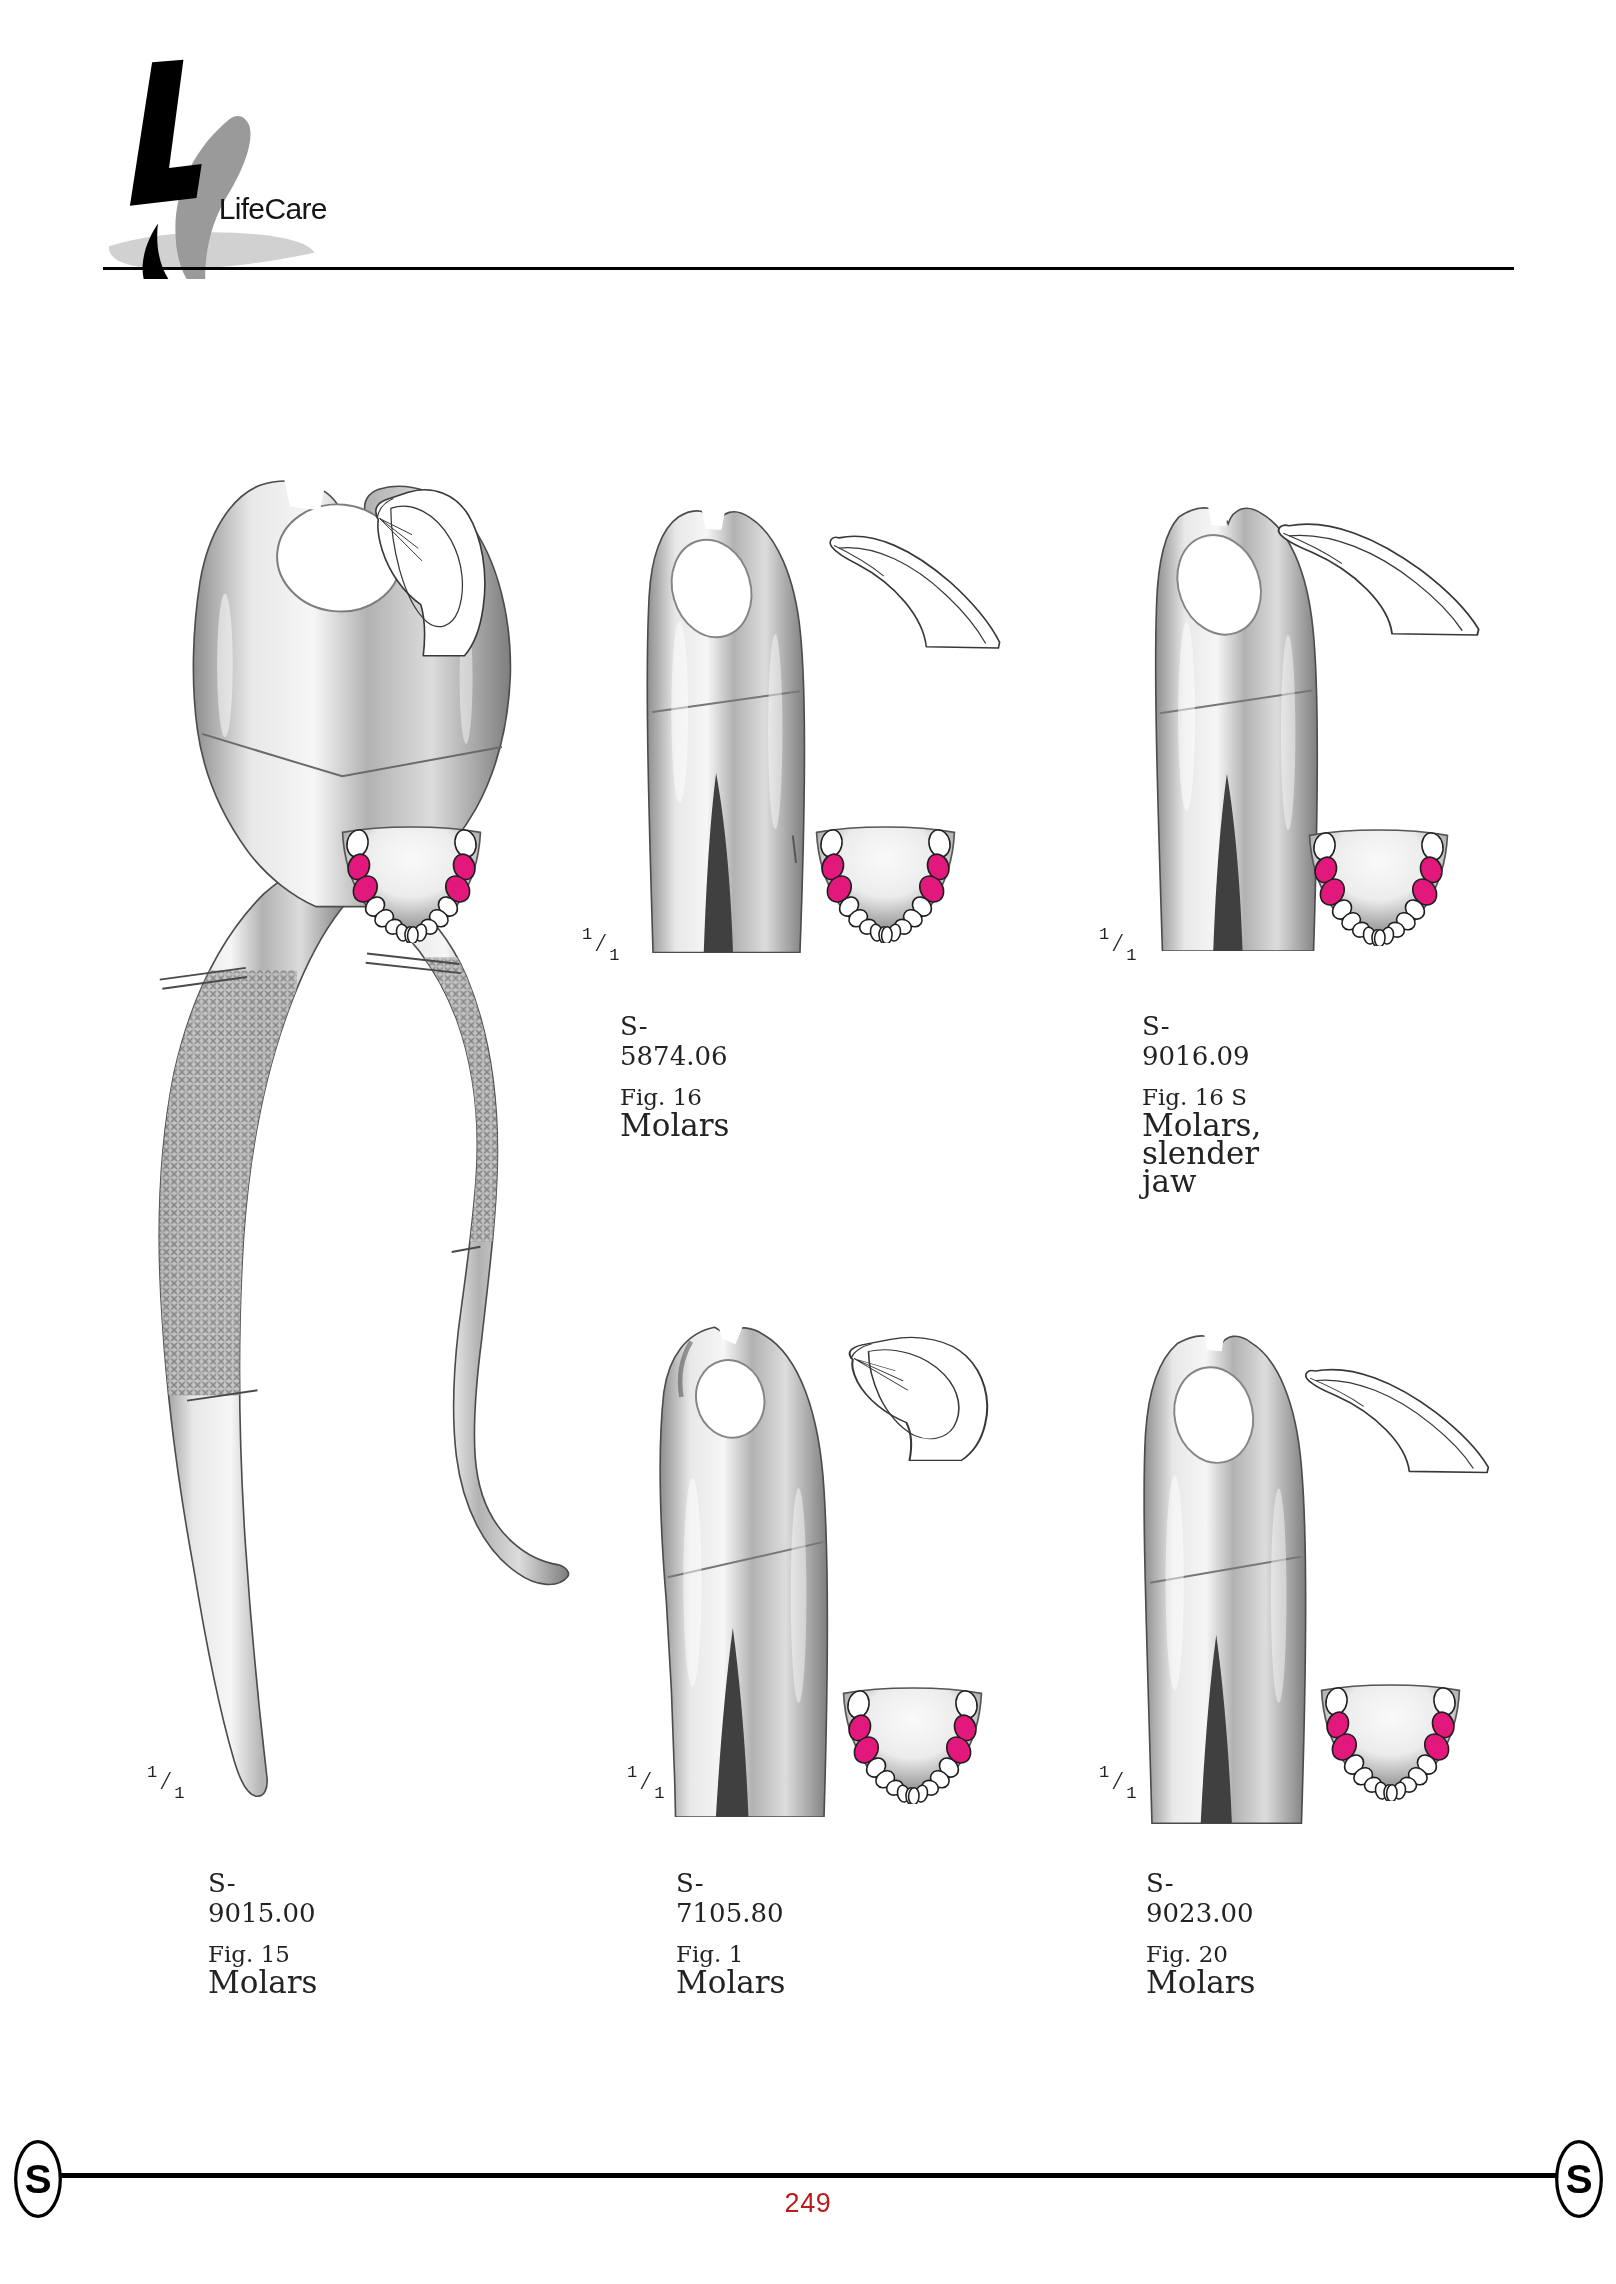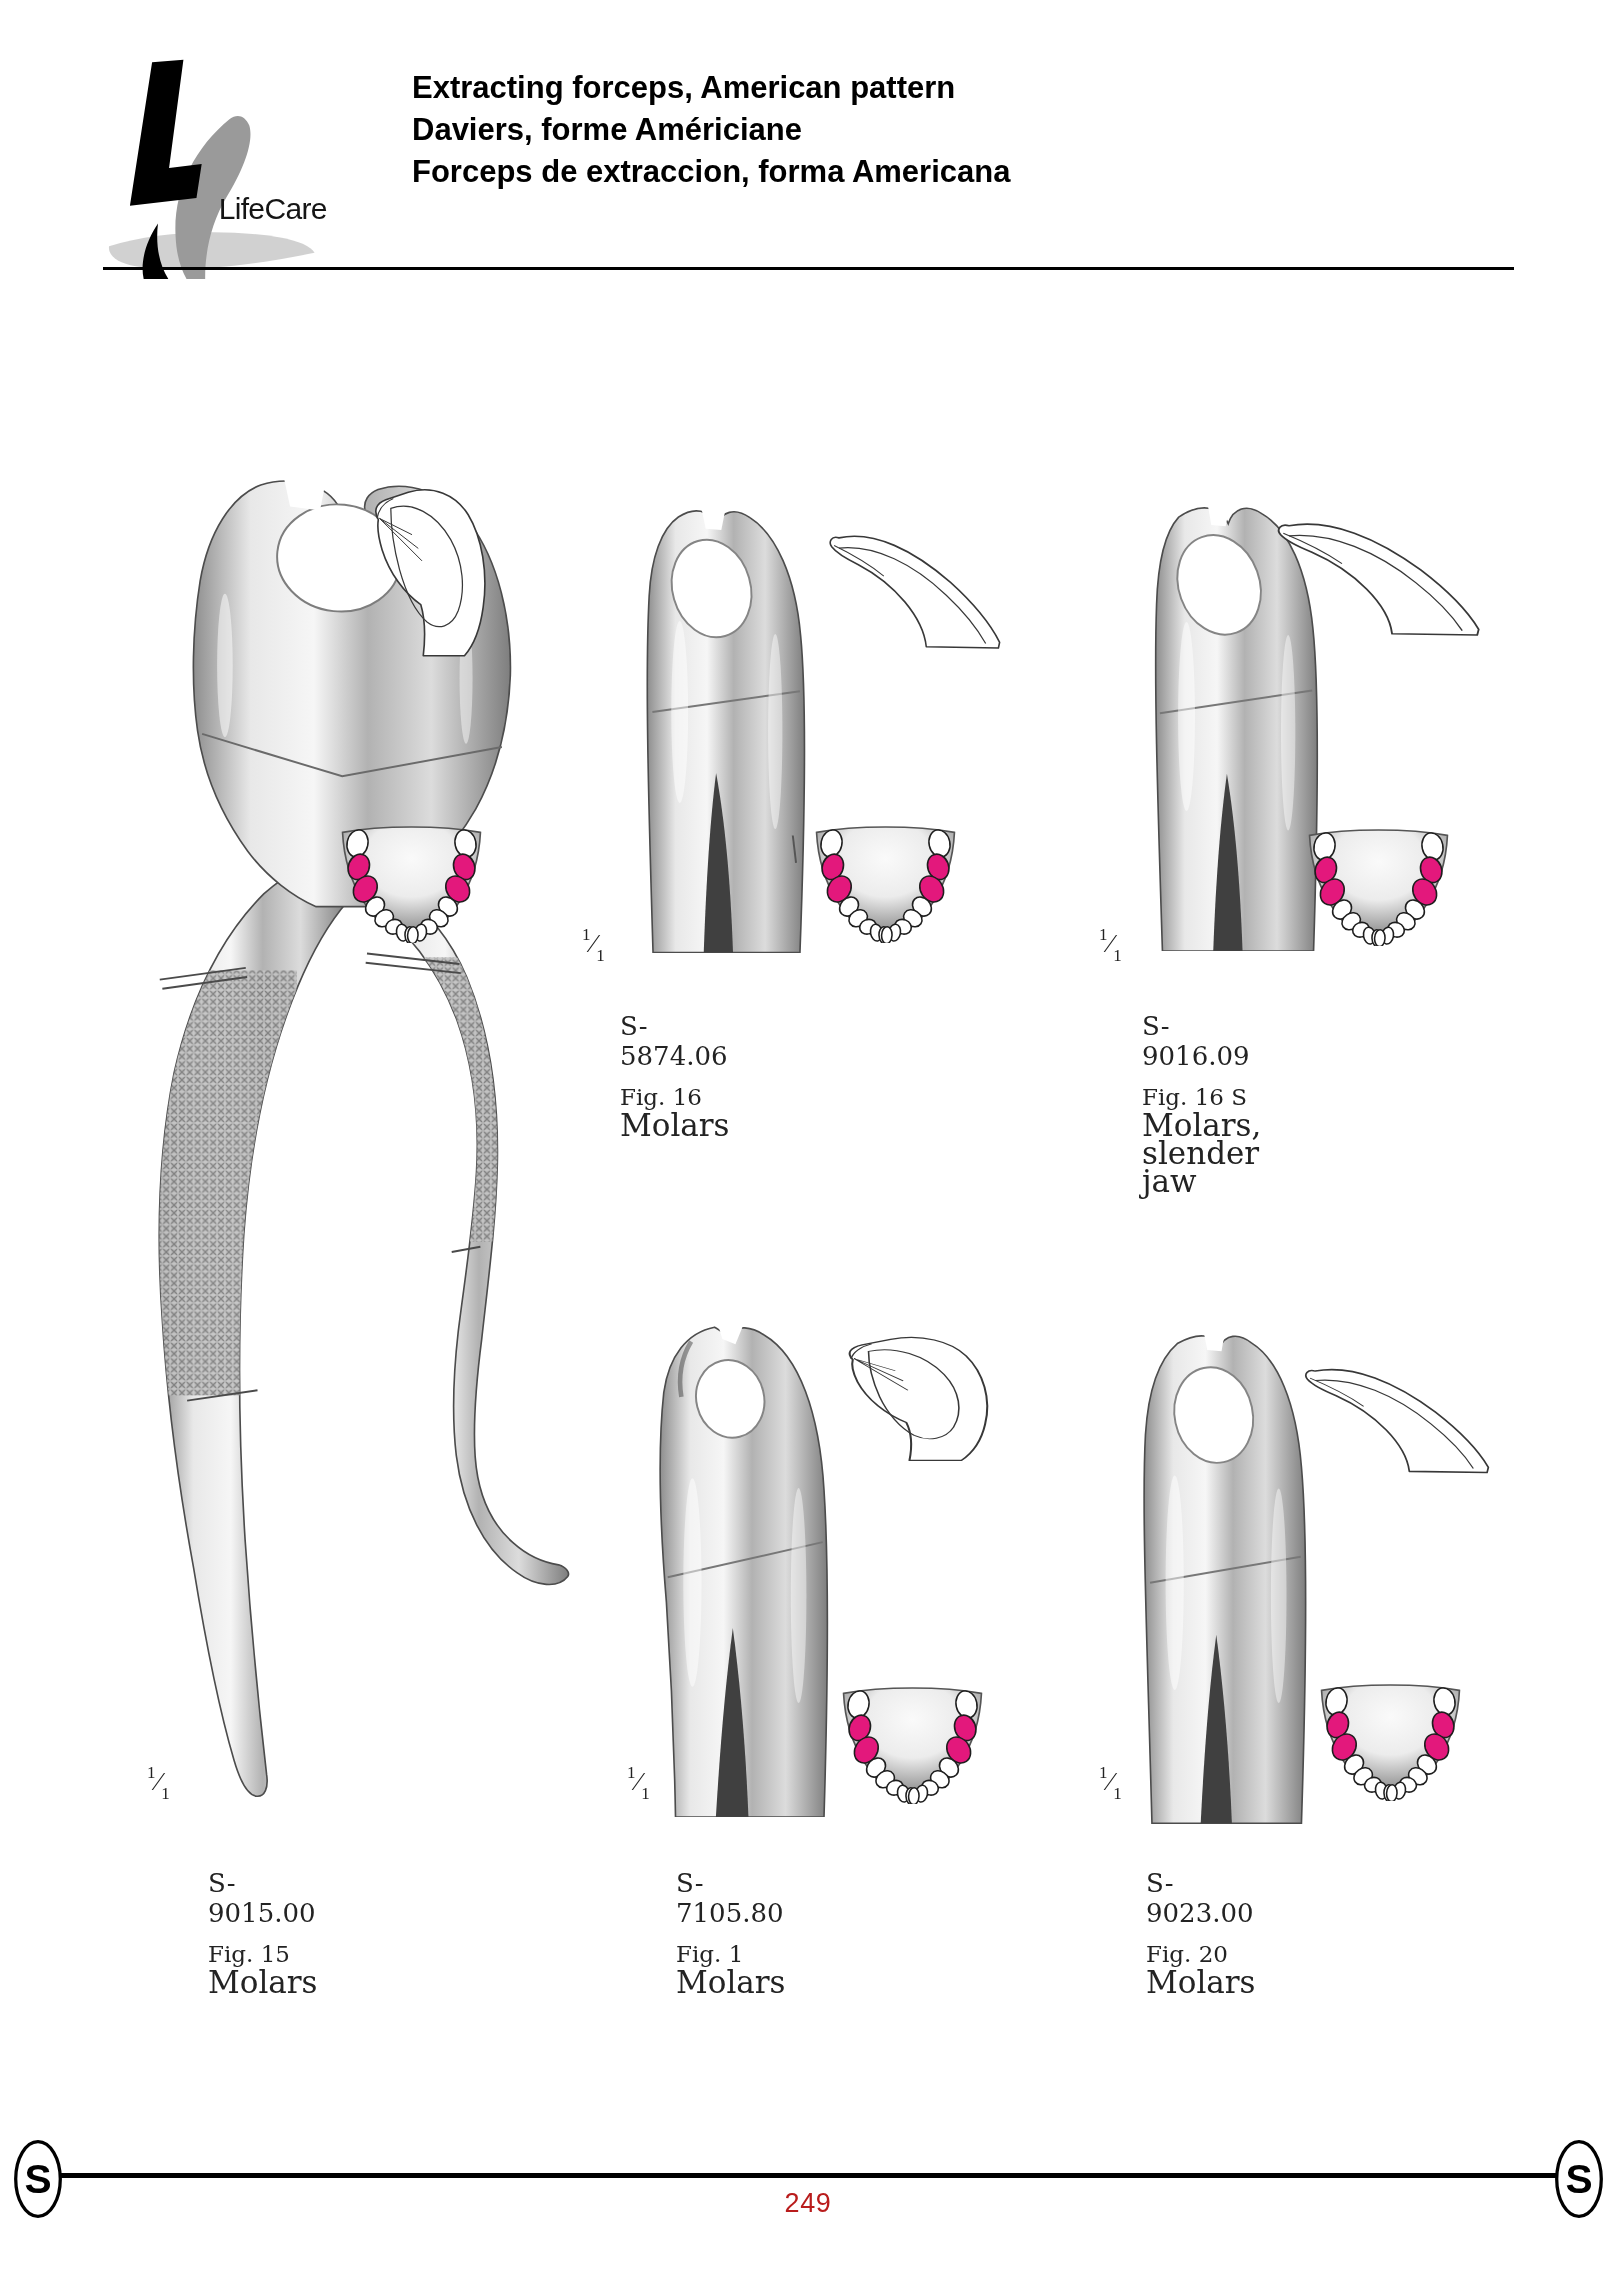--- a/index.html
+++ b/index.html
@@ -8,21 +8,21 @@
   .abs{position:absolute;}
   
   .titles div{font-weight:bold;font-size:31px;line-height:42px;letter-spacing:0;color:#000;}
   .rule{background:#000;}
   
   .labels{font-family:"DejaVu Serif","Liberation Serif",serif;color:#232323;}
   .labels .code{font-size:26px;line-height:30px;margin-bottom:11.7px;}
   .labels .fig{font-size:23px;line-height:28px;}
   .labels .desc{font-size:31px;line-height:28px;}
   
-  .scale{font-family:Liberation Serif, serif;font-size:22px;color:#222;width:59px;}
+  .scale{font-family:Liberation Mono, monospace;font-size:22px;color:#222;width:59px;}
   .scale sup{font-size:17px;vertical-align:11.7px;}
   .scale .sl{font-size:26px;margin:0 0.7px;}
   .scale sub{font-size:17px;vertical-align:-9px;}
   
   .pagenum{font-size:27px;letter-spacing:0.7px;color:#b91c1c;text-align:center;}
   .fline{background:#000;}
   svg text.brand{font-family:"Liberation Sans",sans-serif;font-size:46px;letter-spacing:-1px;fill:#151515;}
   svg text.stab{font-family:"Liberation Sans",sans-serif;font-weight:bold;font-size:62px;fill:#000;}
   ellipse.tw{fill:#ffffff;stroke:#1e1e1e;stroke-width:2.4px;}
   ellipse.th{fill:var(--hl,#e3187c);stroke:#1e1e1e;stroke-width:2.4px;}
@@ -91,25 +91,20 @@
   </svg>
 
   <svg class="abs" style="left:96px;top:57px" width="274" height="222" viewBox="0 0 420 340">
     <path d="M 20,290 C 90,268 190,262 280,276 C 310,281 330,290 335,300 C 250,318 150,330 70,322 C 35,318 18,305 20,290 Z" fill="#c9c9c9" opacity="0.85"></path>
     <path d="M 205,95 C 150,140 118,205 122,275 C 124,320 140,355 170,372 C 162,320 172,262 200,215 C 228,170 242,128 235,105 C 228,88 215,87 205,95 Z" fill="#9a9a9a"></path>
     <path d="M 95,255 C 88,315 112,365 165,380 C 140,394 105,388 83,362 C 63,336 70,292 95,255 Z" fill="#000"></path>
     <path d="M 86,8 L 134,4 L 112,170 L 162,164 L 154,216 L 52,228 Z" fill="#000"></path>
     <text class="brand" x="188" y="248">LifeCare</text>
   </svg>
 
-  <div class="abs titles" style="left:412px;top:67px">
-    <div>Extracting forceps, American pattern</div>
-    <div>Daviers, forme Américiane</div>
-    <div>Forceps de extraccion, forma Americana</div>
-  </div>
 
   <div class="abs rule" style="left:103px;top:267px;width:1411px;height:3.3px"></div>
 
   <div class="abs" style="left:0;top:0">
     <svg class="abs" style="left:127px;top:470px" width="450" height="1349" viewBox="0 0 690 2070">
       <defs>
         <clipPath id="armLclip">
             <path d="M 210,650 C 145,715 98,810 72,925 C 50,1035 44,1165 54,1305 C 62,1435 80,1565 102,1685 C 120,1795 142,1905 164,1980 C 174,2014 186,2034 199,2035 C 211,2036 217,2022 214,2002 C 200,1882 189,1762 181,1642 C 171,1482 169,1322 179,1172 C 189,1032 216,902 262,792 C 287,732 312,692 338,662 L 338,575 C 292,592 248,617 210,650 Z"></path>
           </clipPath>
         <clipPath id="armRclip">

